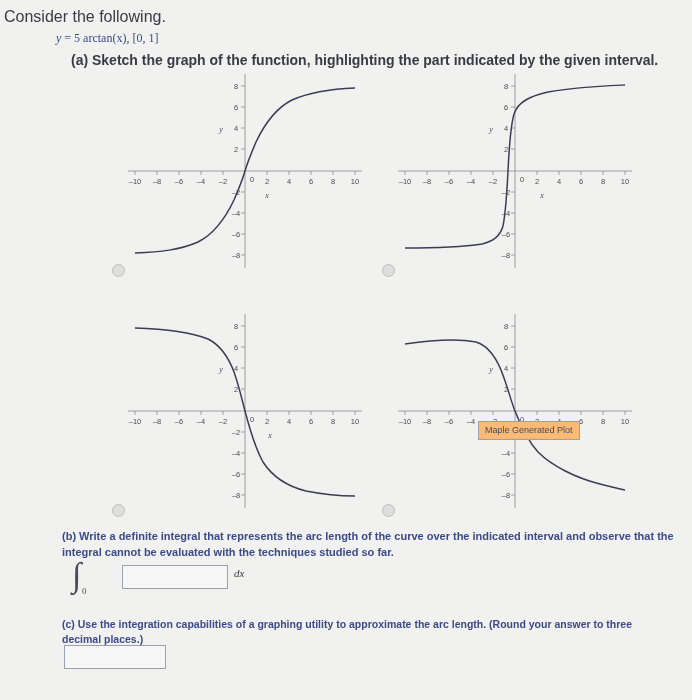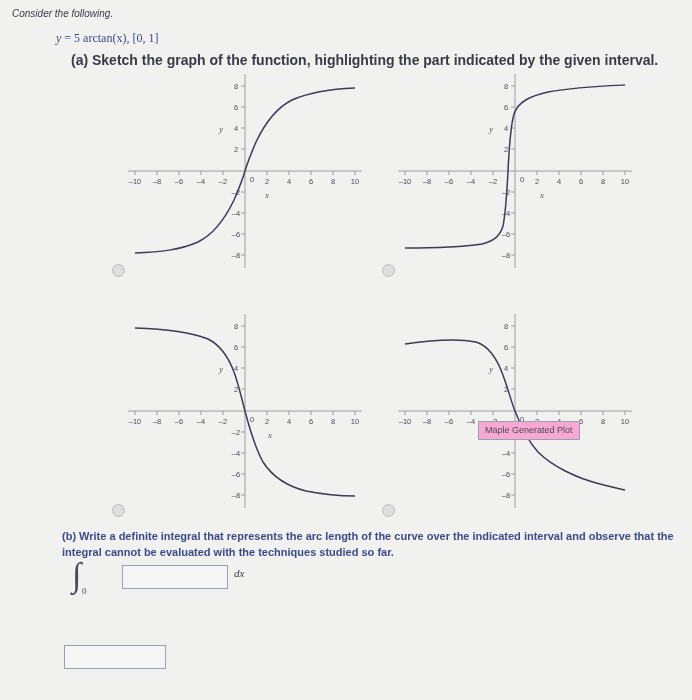--- a/index.html
+++ b/index.html
@@ -6,21 +6,21 @@
   body{
     width:692px;height:700px;
     background:#f1f1ef;
     font-family:"Liberation Sans", sans-serif;
     color:#2b2b38;
     overflow:hidden;
     position:relative;
   }
   .page{position:absolute;inset:0;}
   .intro{
-    position:absolute;left:12px;top:8px;font-size:10px;color:#3a3a46;font-style:italic;
+    position:absolute;left:4px;top:8px;font-size:16px;color:#3a3a46;
   }
   .eq{
     position:absolute;left:56px;top:31px;font-size:12px;color:#3b4a8c;
     font-family:"Liberation Serif", serif;font-style:italic;
   }
   .eq .rm{font-style:normal;text-align:right;}
   .parta{
     position:absolute;left:71px;top:52px;font-size:14px;font-weight:bold;color:#3a3a46;
   }
   .graph-grid{
@@ -35,21 +35,21 @@
   .radio{
     position:absolute;width:11px;height:11px;border-radius:50%;
     background:#dedede;border:1px solid #bdbdbd;
   }
   .r0{left:12px;top:198px;}
   .r1{left:12px;top:198px;}
   .r2{left:12px;top:198px;}
   .r3{left:12px;top:198px;}
   .maple{
     position:absolute;left:478px;top:421px;
-    border:1px solid #9aa0b0;background:#f9a8d4;
+    border:1px solid #9aa0b0;background:#fdba74;
     font-size:9px;color:#4a4a58;padding:3px 6px 4px 6px;
     white-space:nowrap;
   }
   .partb{
     position:absolute;left:62px;top:529px;width:620px;font-size:11px;
     font-weight:bold;color:#3b4a8c;line-height:1.45;
   }
   .integral-row{
     position:absolute;left:72px;top:560px;height:44px;
   }
@@ -312,16 +312,17 @@
 
   <div class="partb">(b) Write a definite integral that represents the arc length of the curve over the indicated interval and observe that the integral cannot be evaluated with the techniques studied so far.</div>
 
   <div class="integral-row">
     <span class="int-sign">∫</span>
     <span class="int-lo">0</span>
     <input class="ansbox ib1" type="text" value="" placeholder="" style="">
     <span class="dx">dx</span>
   </div>
 
+  <div class="partc">(c) Use the integration capabilities of a graphing utility to approximate the arc length. (Round your answer to three decimal places.)</div>
 
   <input class="ansbox ib2" type="text" value="" placeholder="" style="">
 
 </div>
 
 </body></html>

